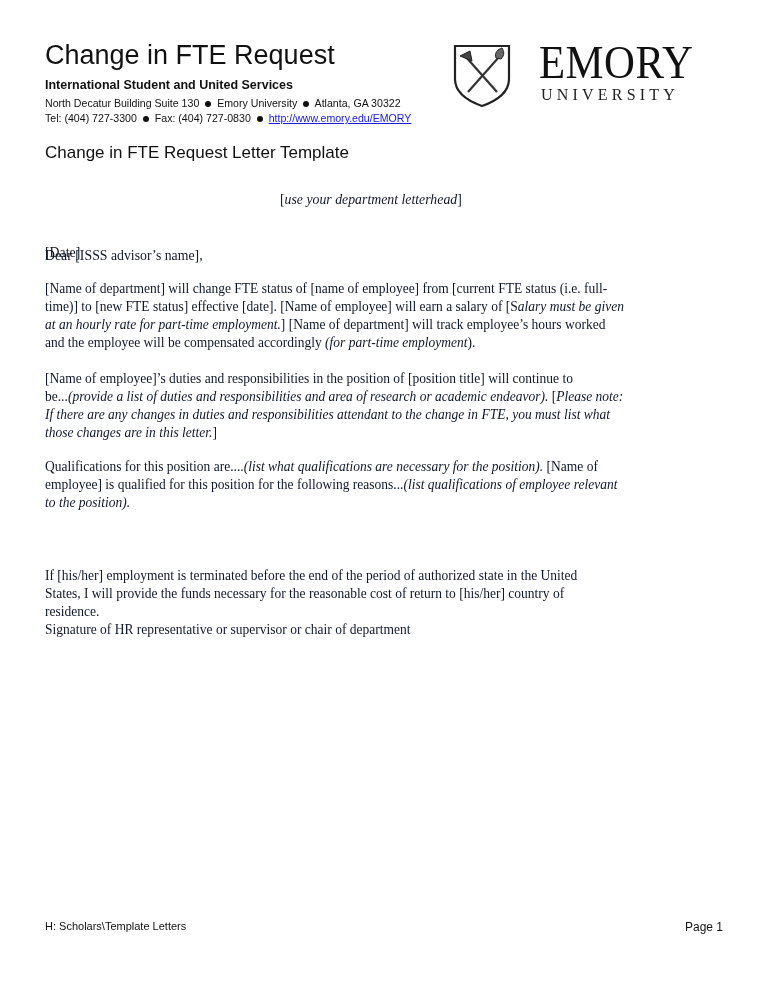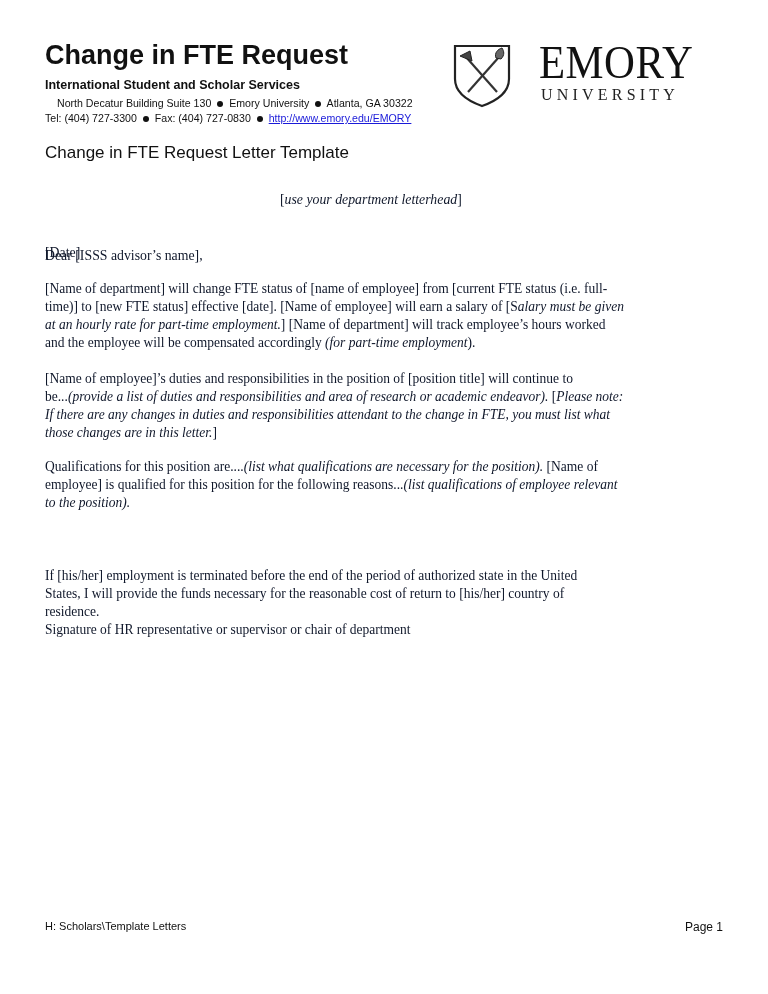--- a/index.html
+++ b/index.html
@@ -2,23 +2,23 @@
 <html><head>
   <meta charset="utf-8">
   <style>
     html, body { margin: 0; padding: 0; background: #ffffff; }
     body { width: 768px; height: 994px; position: relative; overflow: hidden; color: #111; }
     .abs { position: absolute; }
     .sans { font-family: "Liberation Sans", "DejaVu Sans", sans-serif; }
     .serif { font-family: "Liberation Serif", "DejaVu Serif", serif; }
 
     
-    #doc-title { left: 45px; top: 40px; font-size: 27px; font-weight: bold; letter-spacing: 0; white-space: nowrap; }
+    #doc-title { left: 45px; top: 40px; font-size: 27px; font-weight: normal; letter-spacing: 0; white-space: nowrap; }
     #org-name { left: 45px; top: 78px; font-size: 12.5px; font-weight: bold; white-space: nowrap; }
-    #address { left: 45px; top: 97px; font-size: 10.6px; white-space: nowrap; margin-left: 12px; }
+    #address { left: 45px; top: 97px; font-size: 10.6px; white-space: nowrap; }
     #contact { left: 45px; top: 112px; font-size: 10.6px; white-space: nowrap; }
     .bullet { display: inline-block; width: 6px; height: 6px; border-radius: 50%; background: #111; margin: 0 3px 1px 3px; vertical-align: middle; }
     .link { color: #1a1ad9; text-decoration: underline; }
 
     
     #logo-shield { left: 452px; top: 43px; width: 60px; height: 66px; }
     #logo-emory { left: 539px; top: 40px; font-size: 46px; letter-spacing: 0.5px; line-height: 1; color: #111; transform: scaleX(0.93); transform-origin: left top; }
     #logo-university { left: 541px; top: 87px; font-size: 16px; letter-spacing: 4.2px; line-height: 1; color: #222; font-family: Liberation Serif, serif; }
 
     
@@ -38,21 +38,21 @@
 
     
     #footer-path { left: 45px; top: 920px; font-size: 11px; }
     #footer-page { right: 45px; top: 920px; font-size: 12px; }
     i { font-style: italic; }
   </style>
 </head>
 <body>
 
 <div class="abs sans" id="doc-title">Change in FTE Request</div>
-<div class="abs sans" id="org-name">International Student and Scholar Services</div>
+<div class="abs sans" id="org-name">International Student and United Services</div>
 <div class="abs sans" id="address">
   <span>North Decatur Building Suite 130</span>
   <span class="bullet"></span>
   <span>Emory University</span>
   <span class="bullet"></span>
   <span>Atlanta, GA 30322</span>
 </div>
 <div class="abs sans" id="contact">
   <span>Tel: (404) 727-3300</span>
   <span class="bullet"></span>

